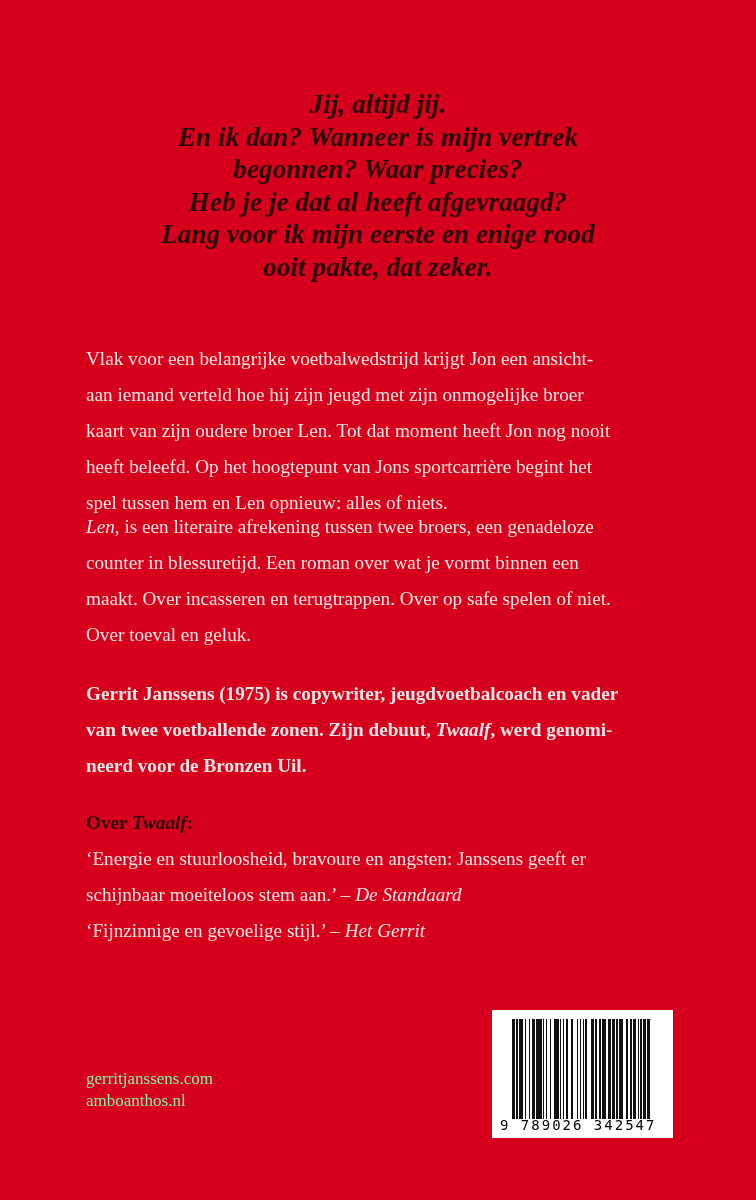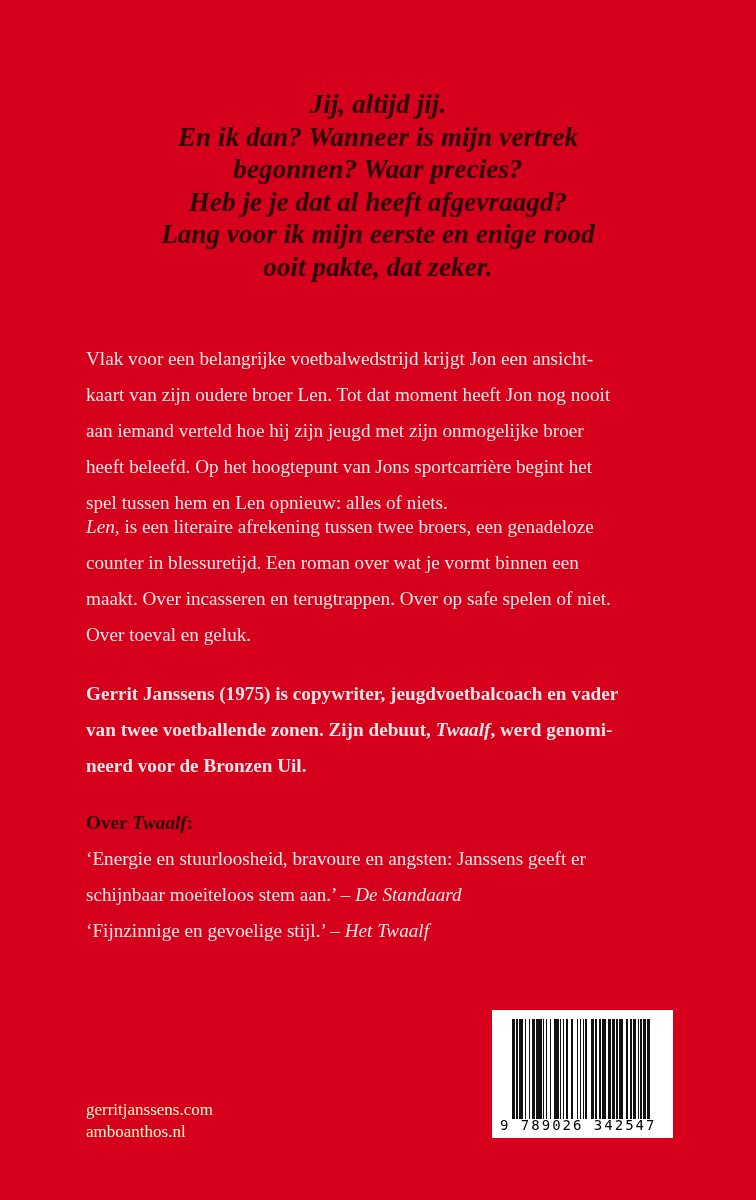--- a/index.html
+++ b/index.html
@@ -44,24 +44,24 @@
     .p5 { top: 909px; }
     .over-heading {
       color: #2a0508;
       font-weight: bold;
     }
     .it { font-style: italic; }
     .bold-it { font-style: italic; font-weight: bold; }
     .links {
       position: absolute;
       left: 86px;
-      top: 1099px;
+      top: 1068px;
       font-size: 17px;
       line-height: 22px;
-      color: #fef9c3;
+      color: #86efac;
     }
     .links .line { display: block; }
     .barcode-box {
       position: absolute;
       left: 492px;
       top: 1010px;
       width: 181px;
       height: 128px;
       background: #ffffff;
     }
@@ -97,22 +97,22 @@
   <span class="line">Jij, altijd jij.</span>
   <span class="line">En ik dan? Wanneer is mijn vertrek</span>
   <span class="line">begonnen? Waar precies?</span>
   <span class="line">Heb je je dat al heeft afgevraagd?</span>
   <span class="line">Lang voor ik mijn eerste en enige rood</span>
   <span class="line">ooit pakte, dat zeker.</span>
 </div>
 
 <div class="body-block p1">
   <span class="line">Vlak voor een belangrijke voetbalwedstrijd krijgt Jon een ansicht-</span>
+  <span class="line">aan iemand verteld hoe hij zijn jeugd met zijn onmogelijke broer</span>
   <span class="line">kaart van zijn oudere broer Len. Tot dat moment heeft Jon nog nooit</span>
-  <span class="line">aan iemand verteld hoe hij zijn jeugd met zijn onmogelijke broer</span>
   <span class="line">heeft beleefd. Op het hoogtepunt van Jons sportcarrière begint het</span>
   <span class="line">spel tussen hem en Len opnieuw: alles of niets.</span>
 </div>
 
 <div class="body-block p2">
   <span class="line"><span class="it">Len</span><span>, is een literaire afrekening tussen twee broers, een genadeloze</span></span>
   <span class="line">counter in blessuretijd. Een roman over wat je vormt binnen een</span>
   <span class="line">maakt. Over incasseren en terugtrappen. Over op safe spelen of niet.</span>
   <span class="line">Over toeval en geluk.</span>
 </div>
@@ -123,21 +123,21 @@
   <span class="line">neerd voor de Bronzen Uil.</span>
 </div>
 
 <div class="body-block p4">
   <span class="line over-heading"><span>Over </span><span class="it">Twaalf</span><span>:</span></span>
   <span class="line">‘Energie en stuurloosheid, bravoure en angsten: Janssens geeft er</span>
   <span class="line"><span>schijnbaar moeiteloos stem aan.’ – </span><span class="it">De Standaard</span></span>
 </div>
 
 <div class="body-block p5">
-  <span class="line"><span>‘Fijnzinnige en gevoelige stijl.’ – </span><span class="it">Het Twaalf</span></span>
+  <span class="line"><span>‘Fijnzinnige en gevoelige stijl.’ – </span><span class="it">Het Gerrit</span></span>
 </div>
 
 <div class="links">
   <span class="line">gerritjanssens.com</span>
   <span class="line">amboanthos.nl</span>
 </div>
 
 <div class="barcode-box">
   <div class="barcode-bars" id="barcode-bars">
       <span style="width: 2.82828px; background: rgb(17, 17, 17);"></span>

